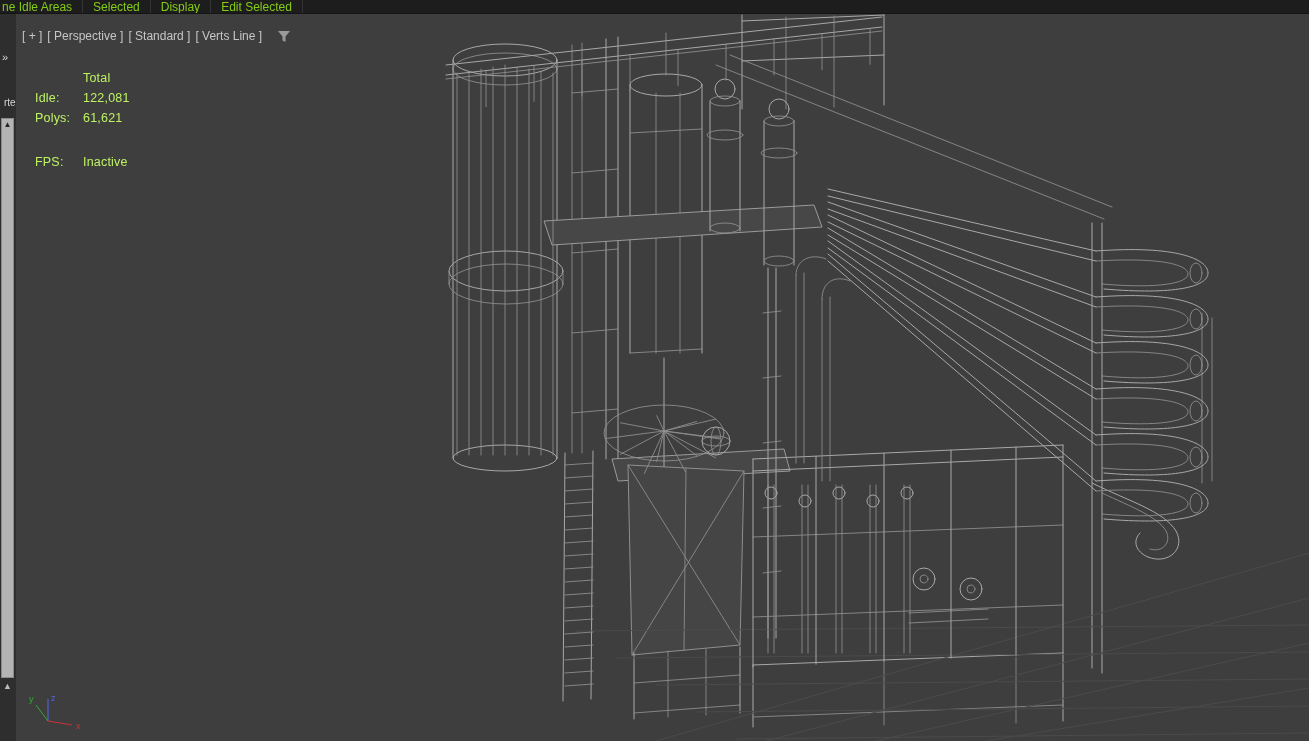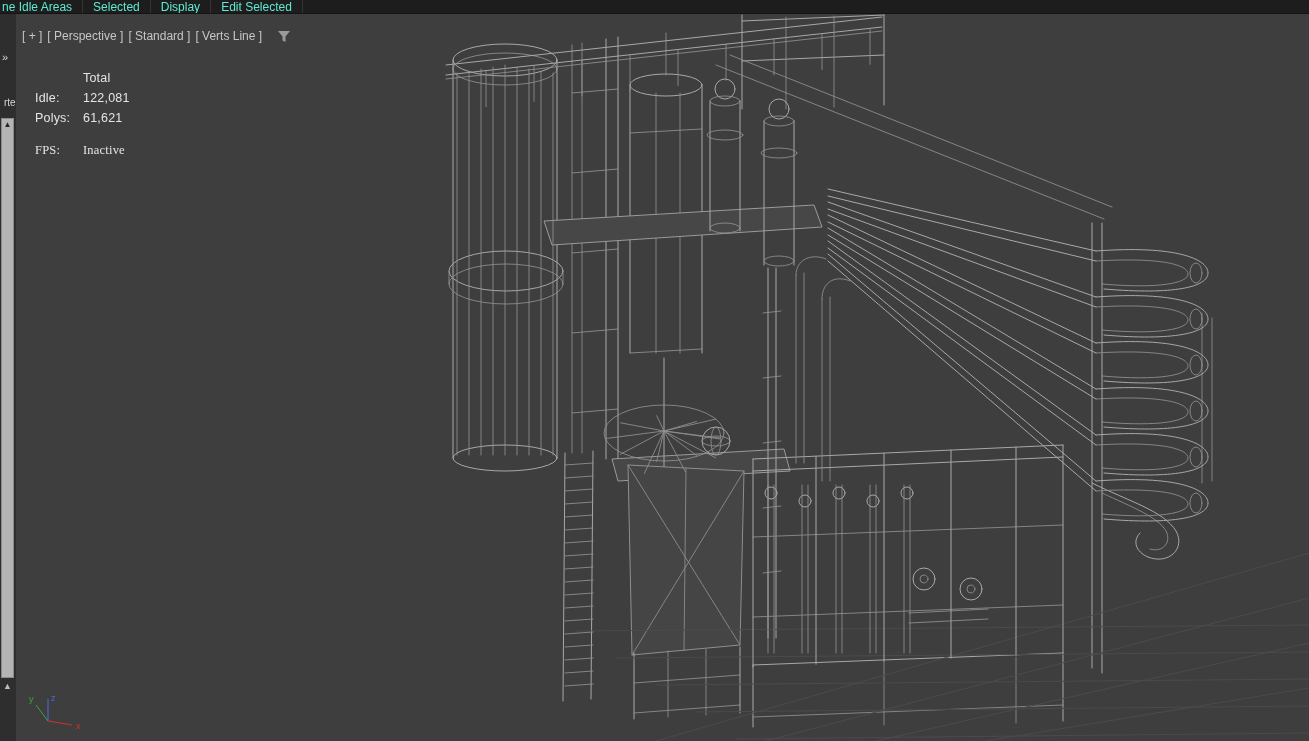--- a/index.html
+++ b/index.html
@@ -9,21 +9,21 @@
     font-family:"Liberation Sans", sans-serif;
     -webkit-font-smoothing:antialiased;
   }
   
   .menubar{
     position:absolute;left:0;top:0;width:1309px;height:13px;
     background:#1d1d1d;border-bottom:1px solid #141414;
     display:flex;align-items:flex-start;overflow:hidden;z-index:5;
   }
   .menu-item{
-    color:#5eead4;font-size:12px;line-height:15px;
+    color:#84cc16;font-size:12px;line-height:15px;
     padding:0 10px;white-space:nowrap;cursor:default;
     border-right:1px solid #343434;
   }
   .menu-item:first-child{padding-left:2px;}
   
   .left-strip{
     position:absolute;left:0;top:13px;width:16px;height:728px;
     background:#2e2e2e;z-index:4;
   }
   .strip-chevrons{
@@ -56,24 +56,24 @@
   
   .vp-label{
     position:absolute;left:6px;top:16px;display:flex;align-items:center;gap:5px;
     color:#c6c6c6;font-size:12px;z-index:3;
   }
   .vp-label span{cursor:default;white-space:nowrap;}
   .funnel{margin-left:10px;display:inline-block;}
   
   .stats{
     position:absolute;left:19px;top:55px;z-index:3;
-    color:#e5e5e5;font-size:12.5px;letter-spacing:.2px;
+    color:#bef264;font-size:12.5px;letter-spacing:.2px;
   }
   .srow{display:grid;grid-template-columns:48px auto;line-height:20px;}
-  .srow.fps{margin-top:12px;font-family:Liberation Serif, serif;}
+  .srow.fps{margin-top:24px;}
   
   .axis-gizmo{position:absolute;left:12px;top:676px;z-index:3;}
   .axis-gizmo text{font-family:"Liberation Sans",sans-serif;font-size:9px;}
 </style>
 </head>
 <body>
 
 <div class="menubar">
   <span class="menu-item">ne Idle Areas</span>
   <span class="menu-item">Selected</span>

